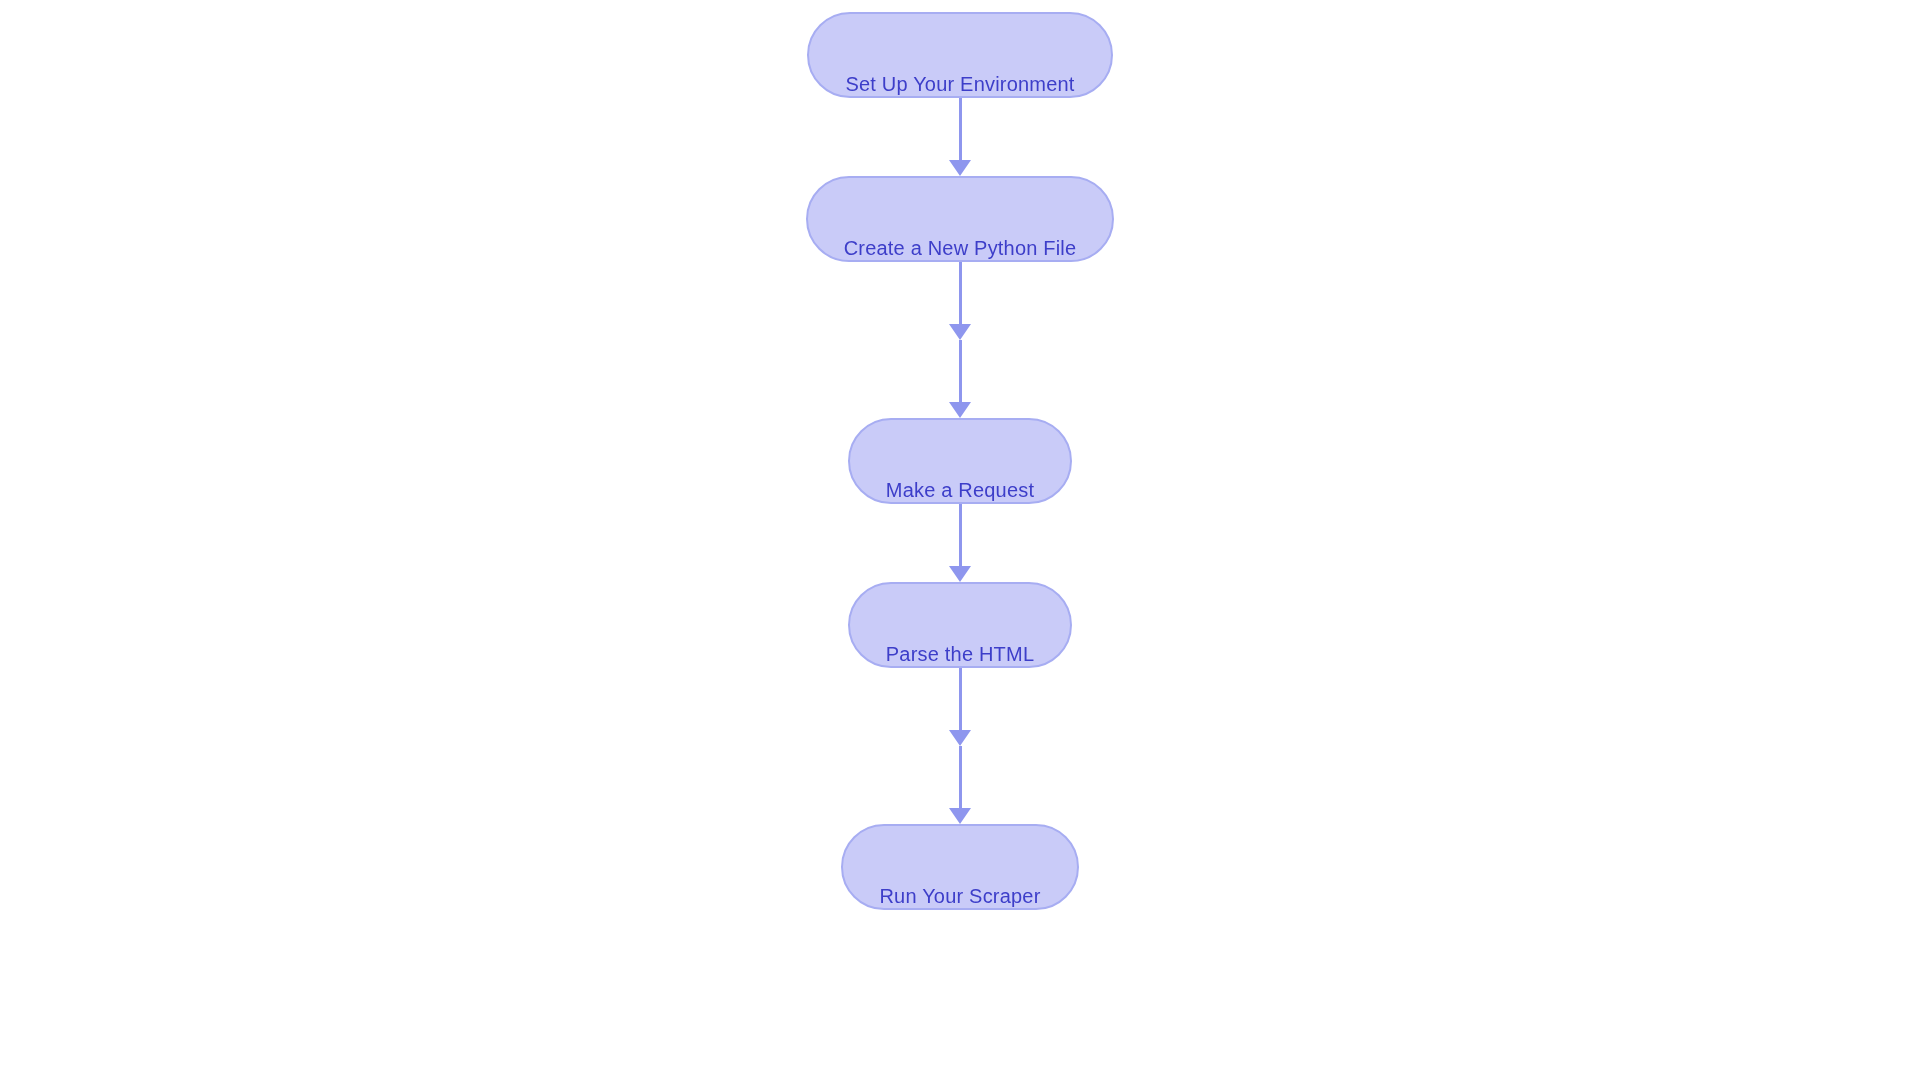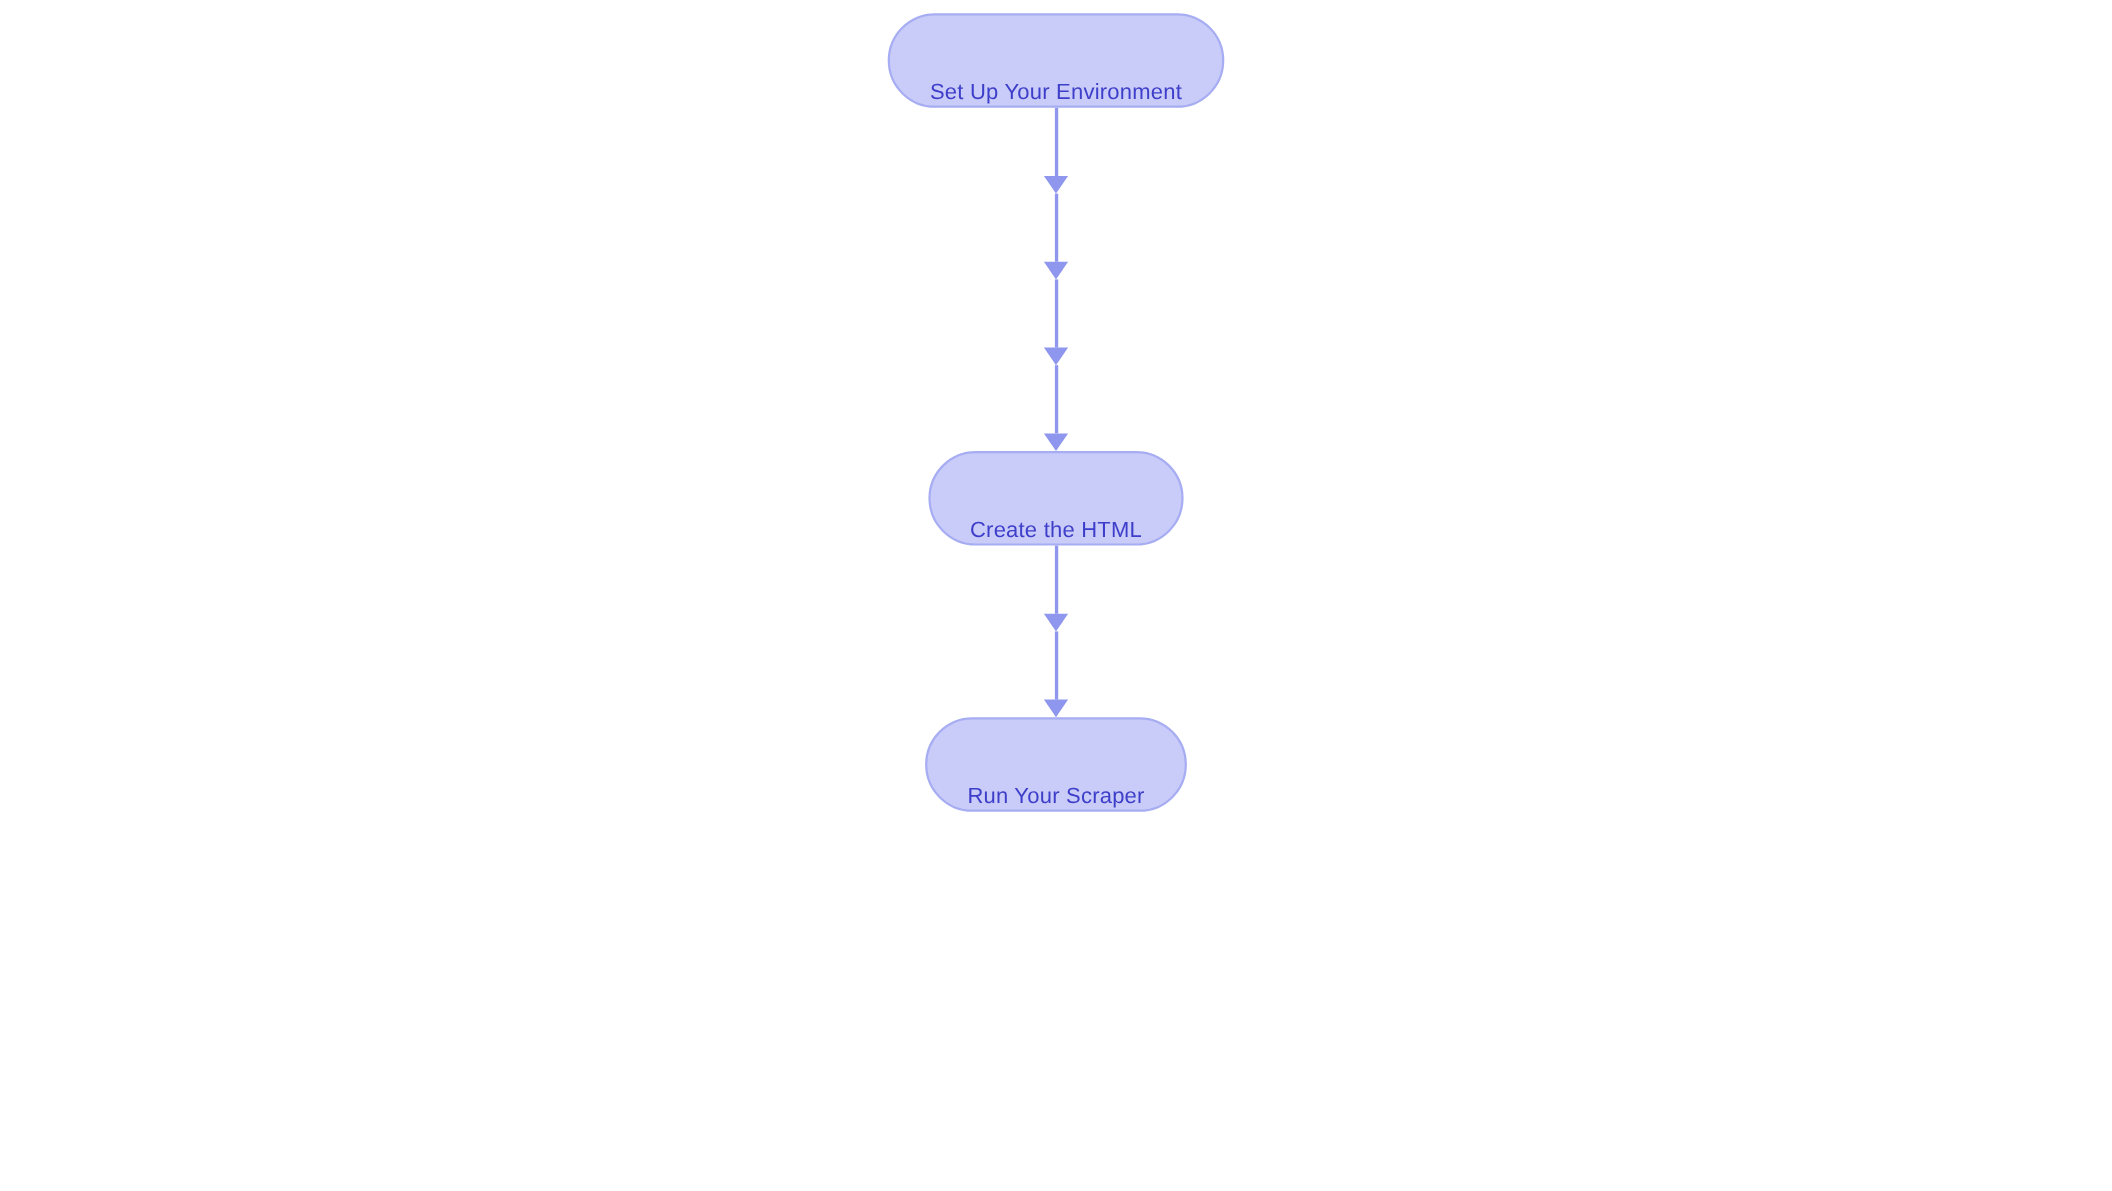--- a/index.html
+++ b/index.html
@@ -65,40 +65,46 @@
 
   <div class="node">
     <span class="node-label">Set Up Your Environment</span>
   </div>
 
   <div class="connector">
     <div class="line"></div>
     <div class="arrowhead"></div>
   </div>
 
-
-  <div class="connector">
-    <div class="line"></div>
-    <div class="arrowhead"></div>
+  <div class="node">
+    <span class="node-label">Create a New Python File</span>
   </div>
-
 
   <div class="connector">
     <div class="line"></div>
     <div class="arrowhead"></div>
   </div>
 
 
   <div class="connector">
     <div class="line"></div>
     <div class="arrowhead"></div>
   </div>
 
   <div class="node">
-    <span class="node-label">Create the HTML</span>
+    <span class="node-label">Make a Request</span>
+  </div>
+
+  <div class="connector">
+    <div class="line"></div>
+    <div class="arrowhead"></div>
+  </div>
+
+  <div class="node">
+    <span class="node-label">Parse the HTML</span>
   </div>
 
   <div class="connector">
     <div class="line"></div>
     <div class="arrowhead"></div>
   </div>
 
 
   <div class="connector">
     <div class="line"></div>

